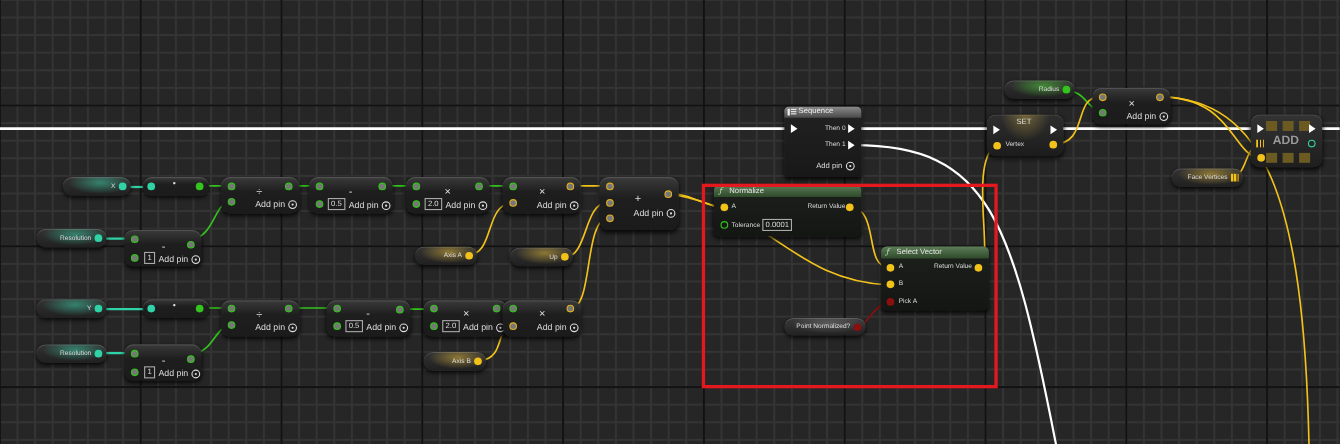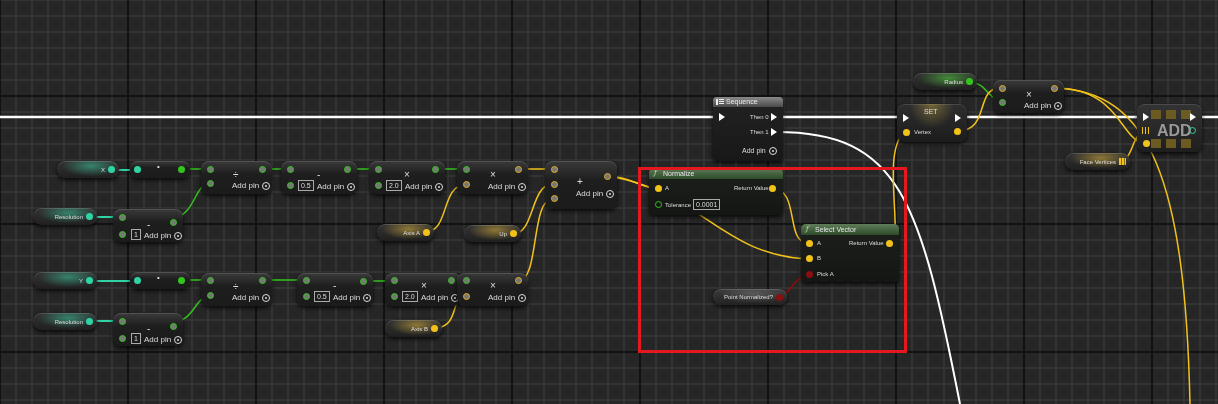--- a/index.html
+++ b/index.html
@@ -283,21 +283,21 @@
 </div>
 
 <div class="node" style="left:1137px;top:104px;width:65px;height:48px;background:linear-gradient(#333,#1e1e1e);">
   <div style="position:absolute;left:14px;top:6px;width:40px;height:38px;background:
     linear-gradient(#6b5a22,#6b5a22) 0 0/10px 9px no-repeat,
     linear-gradient(#6b5a22,#6b5a22) 15px 0/10px 9px no-repeat,
     linear-gradient(#6b5a22,#6b5a22) 30px 0/10px 9px no-repeat,
     linear-gradient(#6b5a22,#6b5a22) 0 29px/10px 9px no-repeat,
     linear-gradient(#6b5a22,#6b5a22) 15px 29px/10px 9px no-repeat,
     linear-gradient(#6b5a22,#6b5a22) 30px 29px/10px 9px no-repeat;"></div>
-  <span class="lbl" style="left:20px;top:18px;font-size:16px;color:#999;font-weight:bold;">ADD</span>
+  <span class="lbl" style="left:20px;top:18px;font-size:11px;color:#999;font-weight:bold;">ADD</span>
   <span class="exec" style="left:6px;top:9px;"></span>
   <span class="exec" style="right:6px;top:9px;"></span>
   <span class="pin" style="left:5px;top:23px;border-radius:0;background:repeating-linear-gradient(90deg,#f2c21b 0 1.5px,transparent 1.5px 3px);"></span>
   <span class="pin ys" style="left:6px;top:36px;"></span>
   <span class="pin" style="right:6px;top:23px;border:1.5px solid #2fd3a6;"></span>
 </div>
 
 <div class="redbox"></div>
 
 </body></html>

